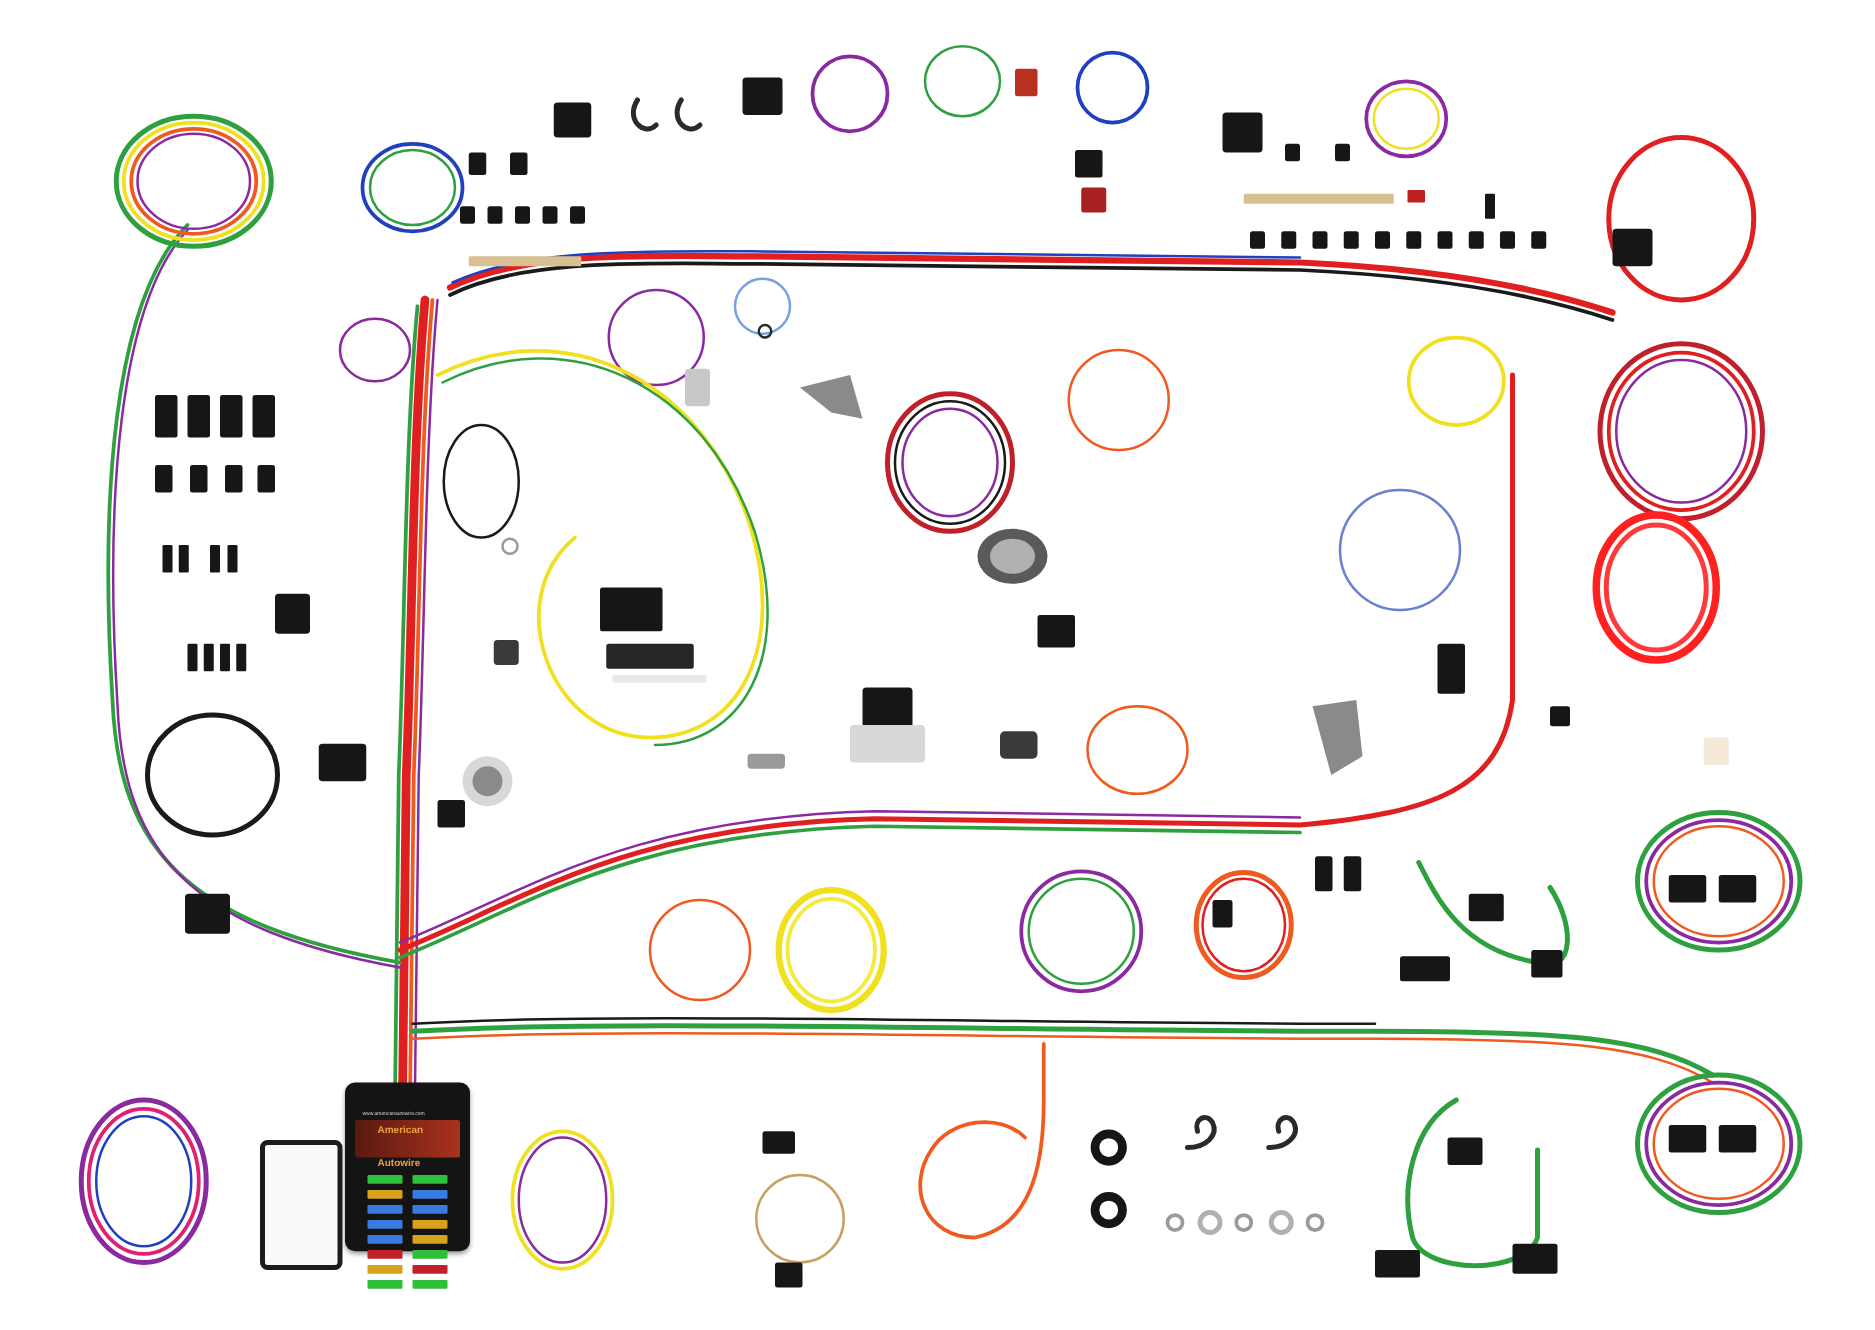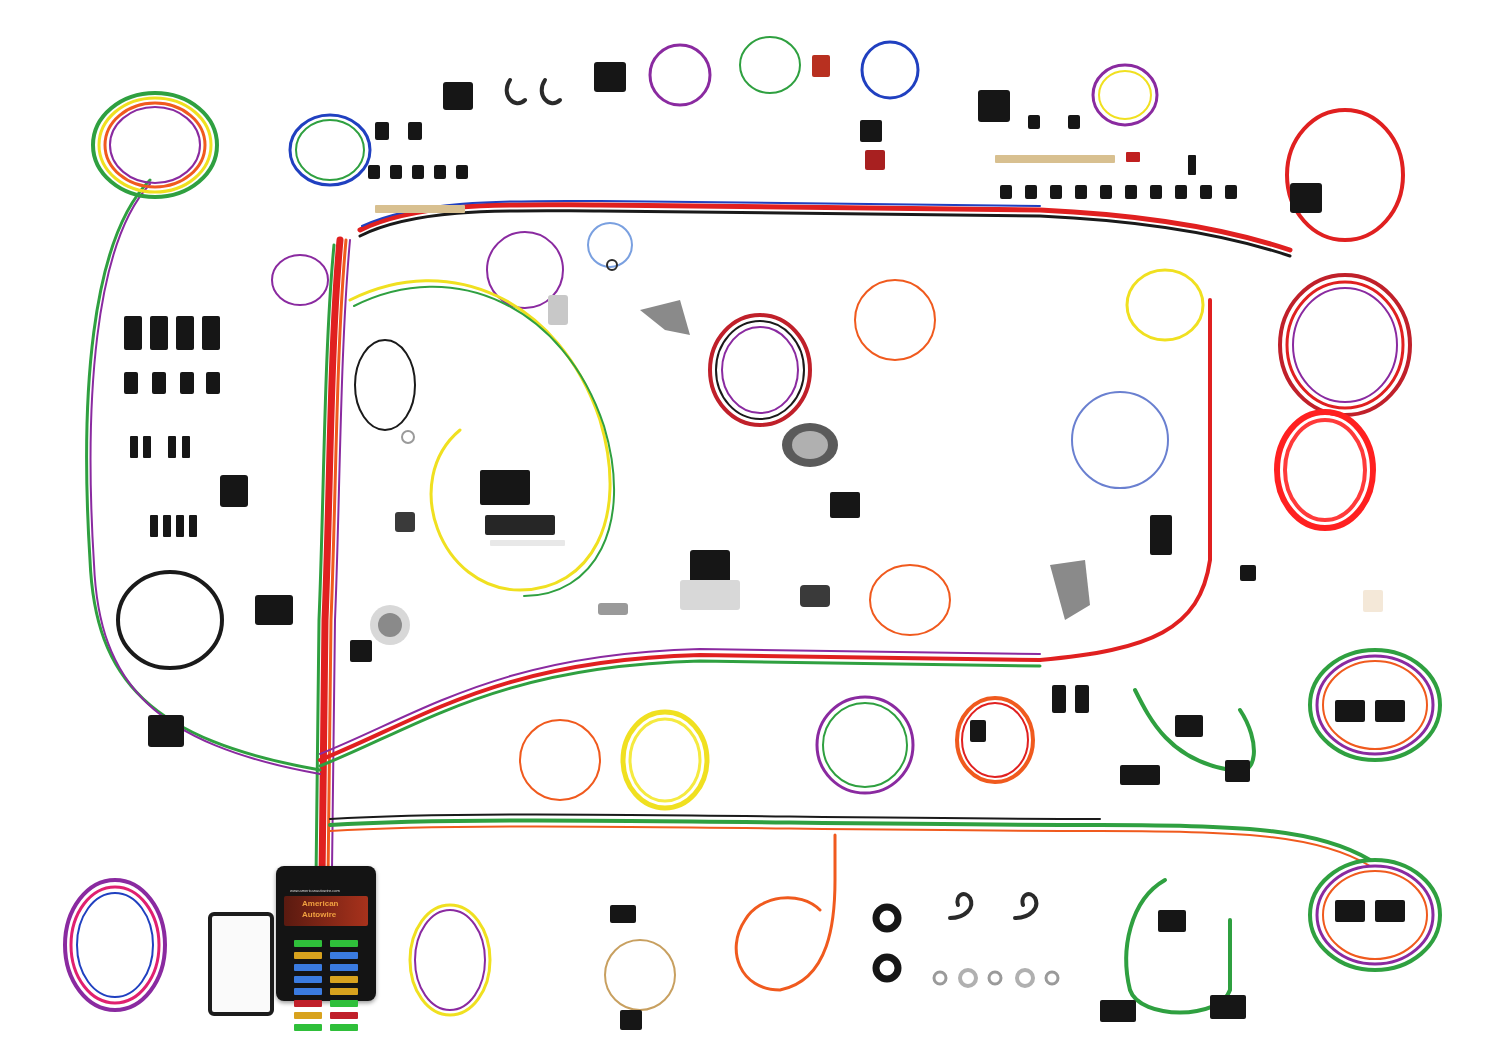--- a/index.html
+++ b/index.html
@@ -2,21 +2,21 @@
 <html><head>
 <meta charset="utf-8">
 <style>
   html, body { margin: 0; padding: 0; background: #ffffff; }
   body { width: 1500px; height: 1064px; position: relative; overflow: hidden; font-family: "Liberation Sans", sans-serif; }
   #scene { position: absolute; left: 0; top: 0; width: 1500px; height: 1064px; }
   .fusebox { position: absolute; left: 276px; top: 866px; width: 100px; height: 135px; background: #141414; border-radius: 8px; box-shadow: 0 2px 4px rgba(0,0,0,0.4); }
   .fusebox .logo { position: absolute; left: 8px; top: 30px; width: 84px; height: 30px; background: linear-gradient(90deg,#5a1a10,#a8321c); border-radius: 2px; }
   .fusebox .brand1, .fusebox .brand2 { position: absolute; left: 26px; font-size: 8px; font-weight: bold; color: #f0a040; white-space: nowrap; }
   .fusebox .brand1 { top: 33px; }
-  .fusebox .brand2 { top: 44px; }
+  .fusebox .brand2 { top: 60px; }
   .fusebox .url { position: absolute; left: 14px; top: 22px; font-size: 4px; color: #ddd; white-space: nowrap; }
   .fuses { position: absolute; left: 18px; top: 74px; width: 64px; display: grid; grid-template-columns: 1fr 1fr; column-gap: 8px; row-gap: 5px; }
   .fuse { height: 7px; border-radius: 1px; }
   .card { position: absolute; left: 208px; top: 912px; width: 58px; height: 96px; background: #fafafa; border: 4px solid #1c1c1c; border-radius: 6px; }
 </style>
 </head>
 <body>
 
 <svg id="scene" viewBox="0 0 1500 1064" xmlns="http://www.w3.org/2000/svg">
   <g fill="none" stroke-linecap="round" stroke-linejoin="round">

